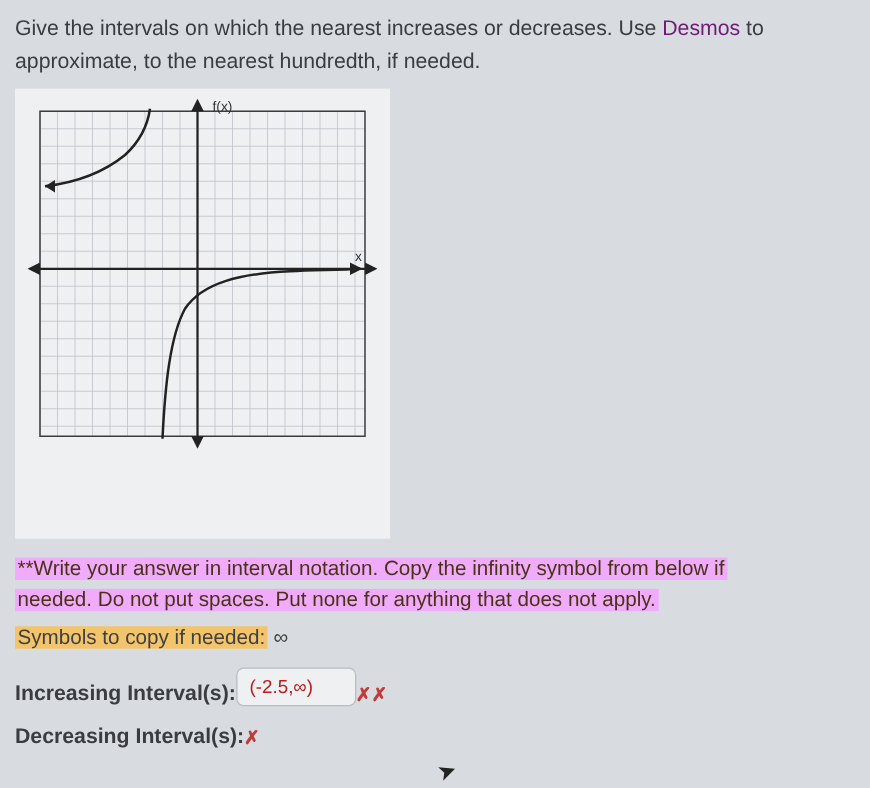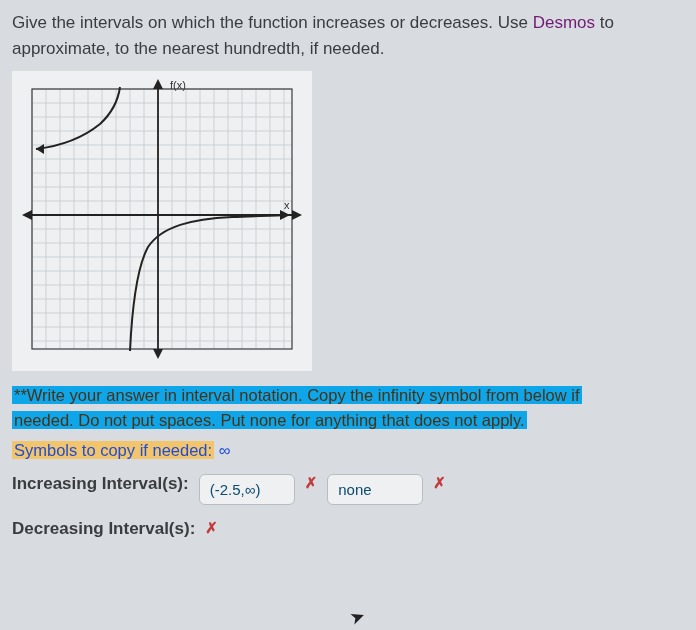--- a/index.html
+++ b/index.html
@@ -17,63 +17,62 @@
     font-size: 17px;
     line-height: 1.5;
     color: #3a3c3f;
     margin-bottom: 10px;
   }
   .prompt .link {
     color: #701a75;
   }
   .graph-wrap {
     width: 300px;
-    height: 300px;
+    height: 360px;
     background: #eef0f2;
     padding: 8px 10px 6px 10px;
     margin-bottom: 12px;
   }
   .graph-svg { display:block; }
   .hint {
     font-size: 16.5px;
     line-height: 1.5;
     color: #4a3215;
     margin-bottom: 8px;
   }
   .hint .hl {
-    background: #0ea5e9;
+    background: #f0abfc;
     padding: 0 2px;
   }
   .symbols-row {
     font-size: 16.5px;
-    color: #1d4ed8;
+    color: #404040;
     margin-bottom: 14px;
   }
   .symbols-row .hl {
     background: #f2c46b;
     padding: 0 2px;
   }
   .row {
     display: flex;
-    align-items: flex-start;
-    gap: 10px;
+    align-items: flex-end;
     margin-bottom: 14px;
   }
   .row-label {
     font-size: 17px;
     font-weight: bold;
     color: #3a3c3f;
   }
   .input-box {
     background: #eef0f2;
     border: 1px solid #b8bdc3;
     border-radius: 6px;
     padding: 6px 10px;
     font-size: 15px;
-    color: #0c4a6e;
+    color: #b91c1c;
     min-width: 96px;
     text-align: left;
   }
   .input-box.selected {
     border: 2.5px solid #1d8bc9;
     background: #eaf2f6;
   }
   .mark-wrong {
     font-size: 15px;
     font-weight: bold;
@@ -85,21 +84,21 @@
     top: 606px;
     font-size: 18px;
     color:#222;
     transform: rotate(-20deg);
   }
 </style>
 </head>
 <body>
 
 <p class="prompt">
-  <span>Give the intervals on which the function increases or decreases.  Use </span><span class="link">Desmos</span><span> to approximate, to the nearest hundredth, if needed.</span>
+  <span>Give the intervals on which the nearest increases or decreases.  Use </span><span class="link">Desmos</span><span> to approximate, to the nearest hundredth, if needed.</span>
 </p>
 
 <div class="graph-wrap">
 <svg class="graph-svg" viewBox="0 0 280 280" width="280" height="280">
 
   <g stroke="#b9bfc5" stroke-width="0.6">
     <line x1="10" y1="10" x2="10" y2="270"></line>
         <line x1="24" y1="10" x2="24" y2="270"></line>
         <line x1="38" y1="10" x2="38" y2="270"></line>
         <line x1="52" y1="10" x2="52" y2="270"></line>
@@ -166,21 +165,20 @@
 
 <p class="symbols-row">
   <span class="hl">Symbols to copy if needed:</span>
   <span>∞</span>
 </p>
 
 <div class="row">
   <span class="row-label">Increasing Interval(s):</span>
   <span class="input-box">(-2.5,∞)</span>
   <span class="mark-wrong">✗</span>
-  <span class="input-box">none</span>
   <span class="mark-wrong">✗</span>
 </div>
 
 <div class="row">
   <span class="row-label">Decreasing Interval(s):</span>
   <span class="mark-wrong">✗</span>
 </div>
 
 <span class="cursor-arrow">➤</span>
 

